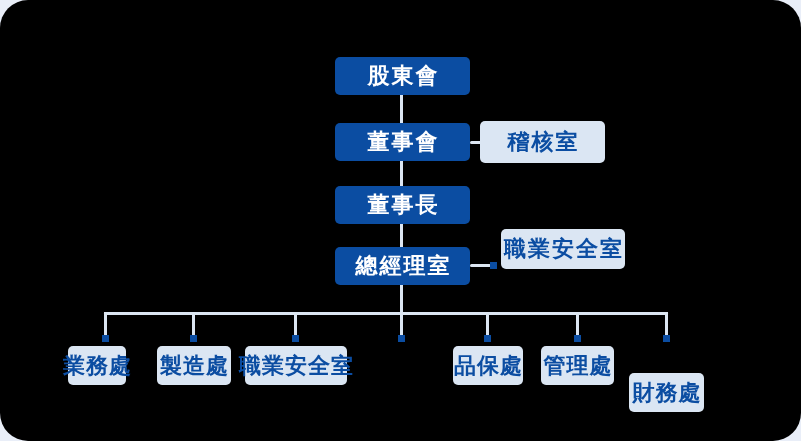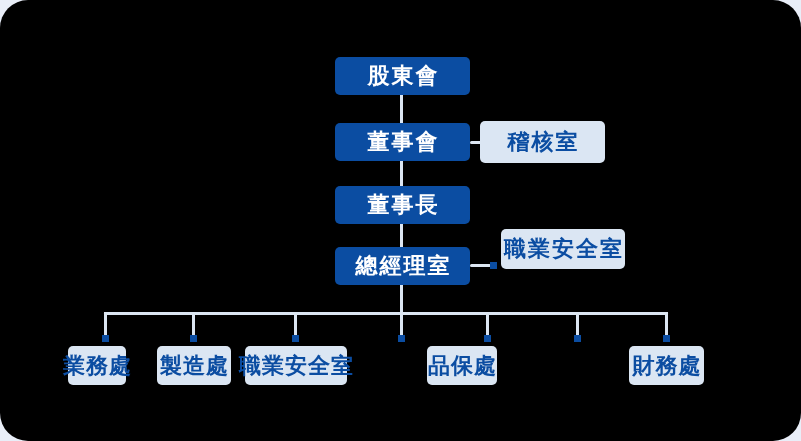--- a/index.html
+++ b/index.html
@@ -90,23 +90,23 @@
   .ddot-4 { left: 398px; }
   .ddot-5 { left: 484px; }
   .ddot-6 { left: 574px; }
   .ddot-7 { left: 663px; }
   
   .div-box { top: 346px; height: 39px; letter-spacing: 1px; text-indent: 1px; }
   .div-1 { left: 68px;  width: 58px; }
   .div-2 { left: 157px; width: 74px; }
   .div-3 { left: 245px; width: 102px; }
   .div-4 { left: 367px; width: 69px; }
-  .div-5 { left: 427px; width: 70px; }
+  .div-5 { left: 453px; width: 70px; }
   .div-6 { left: 541px; width: 73px; }
-  .div-7 { left: 629px; width: 75px; }
+  .div-7 { left: 629px; width: 75px; margin-top: 27px; }
 </style>
 </head>
 <body>
 
 <div class="canvas">
 
   <div class="v-line seg-1"></div>
   <div class="v-line seg-2"></div>
   <div class="v-line seg-3"></div>
   <div class="v-line seg-4"></div>
@@ -137,15 +137,16 @@
   <div class="node dark spine box-president">總經理室</div>
   <div class="node dark spine box-chairman">董事長</div>
 
   <div class="node light box-audit">稽核室</div>
   <div class="node light box-safety">職業安全室</div>
 
   <div class="node light div-box div-1">業務處</div>
   <div class="node light div-box div-2">製造處</div>
   <div class="node light div-box div-3">職業安全室</div>
   <div class="node light div-box div-5">品保處</div>
+  <div class="node light div-box div-6">管理處</div>
   <div class="node light div-box div-7">財務處</div>
 
 </div>
 
 </body></html>

